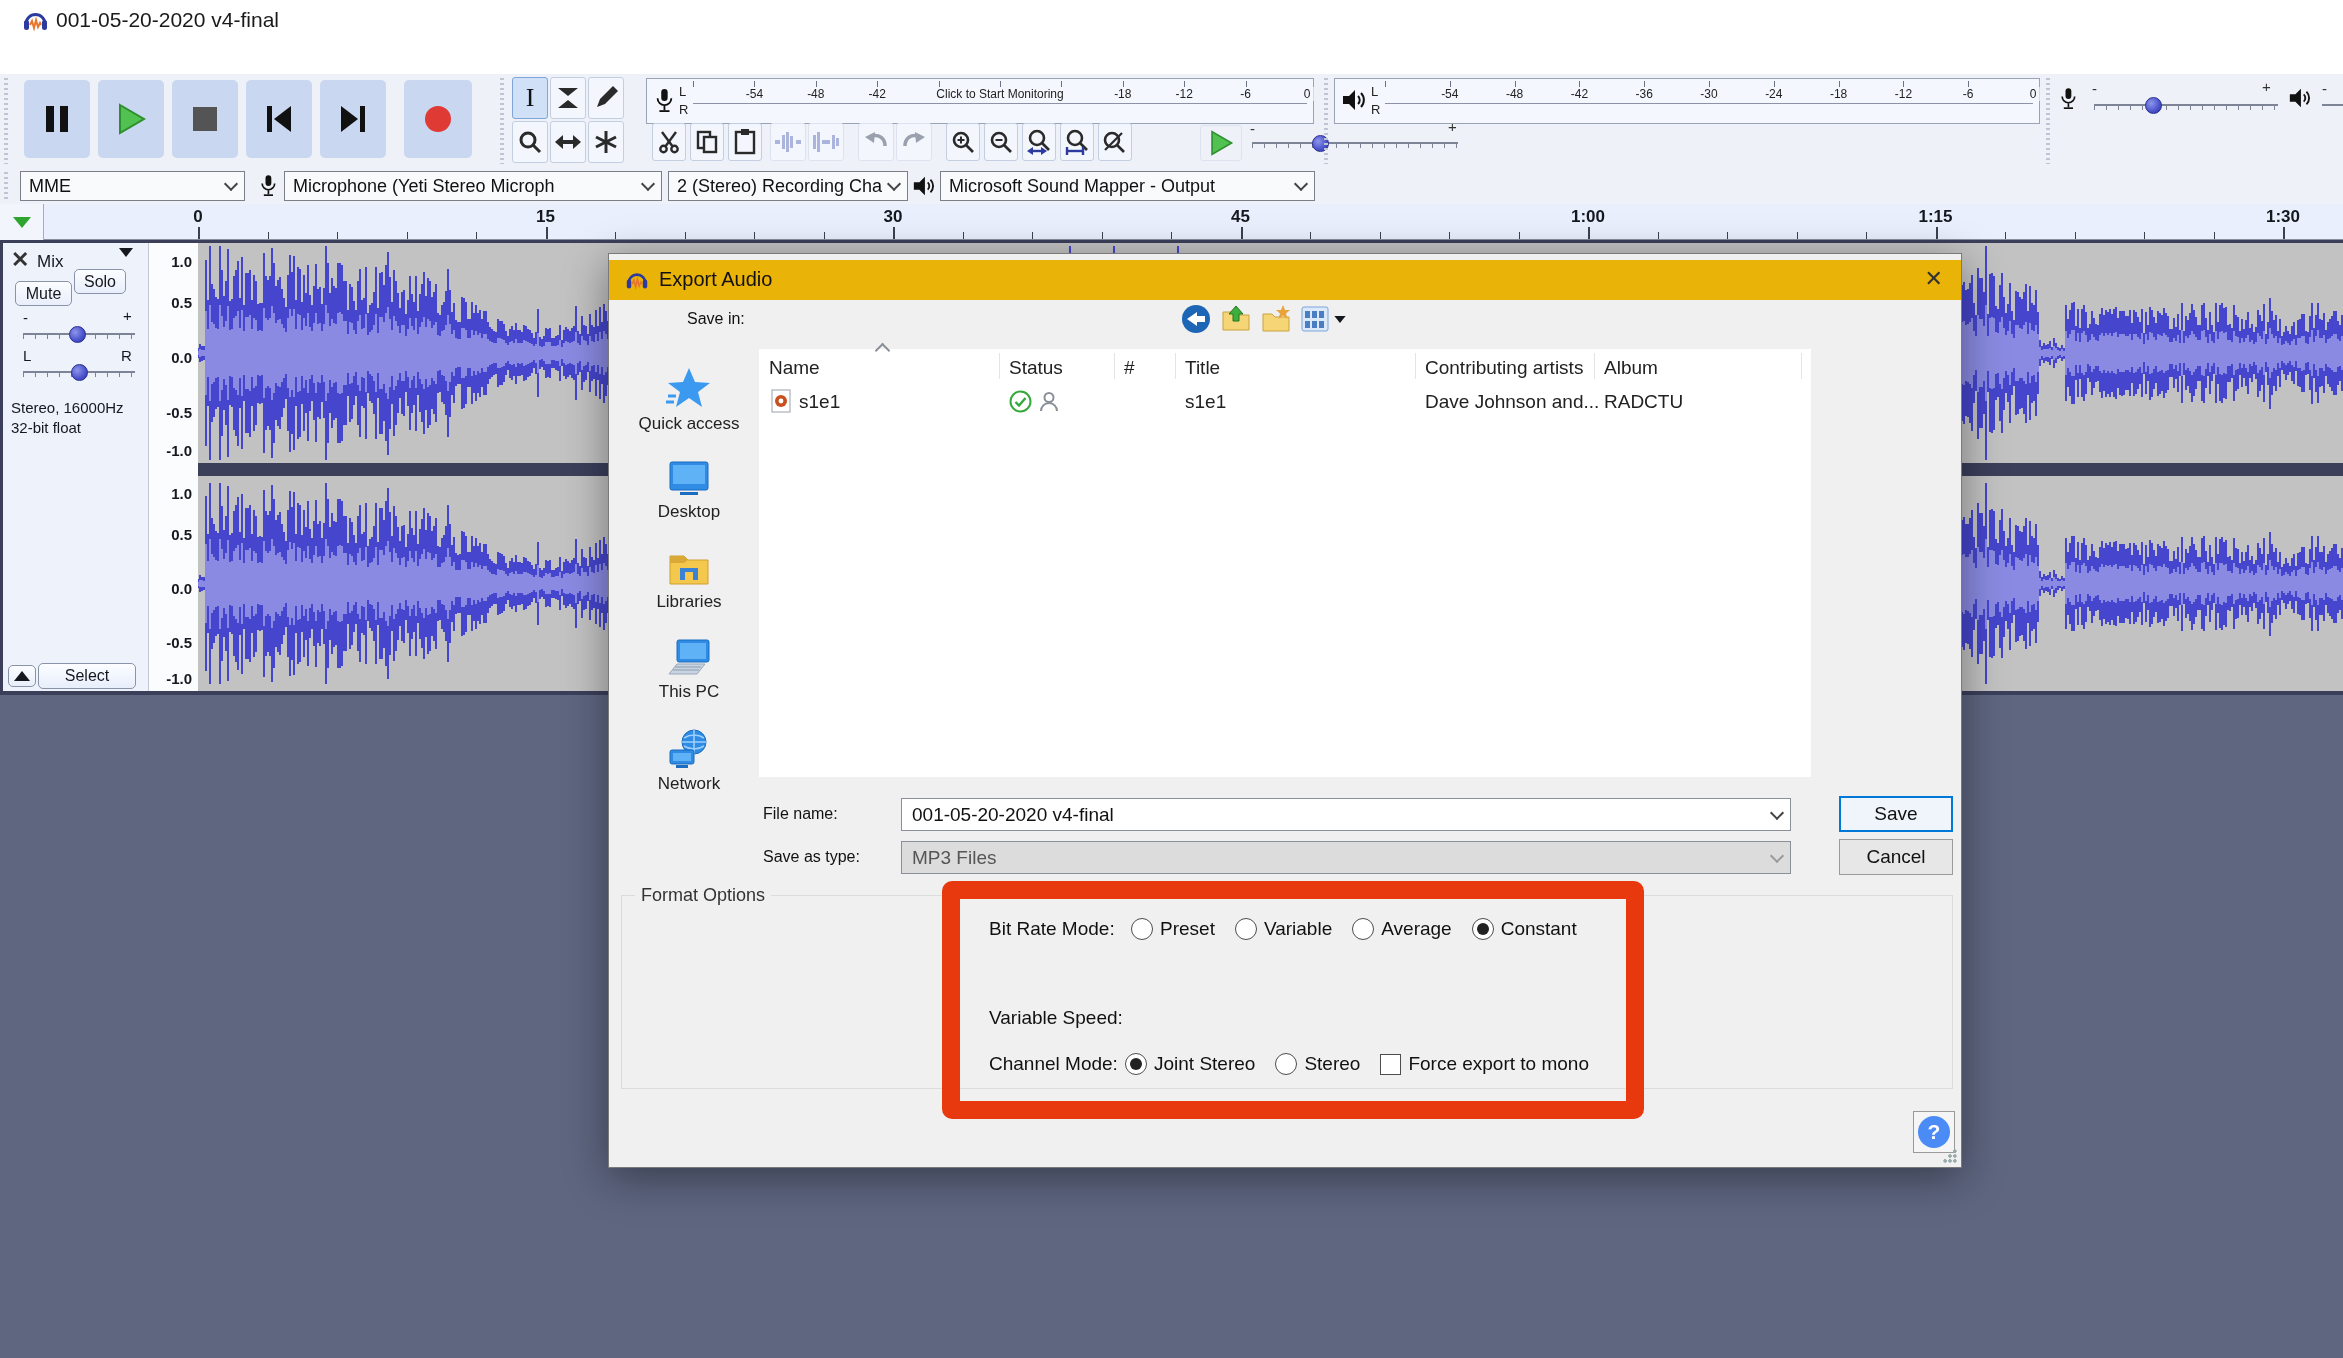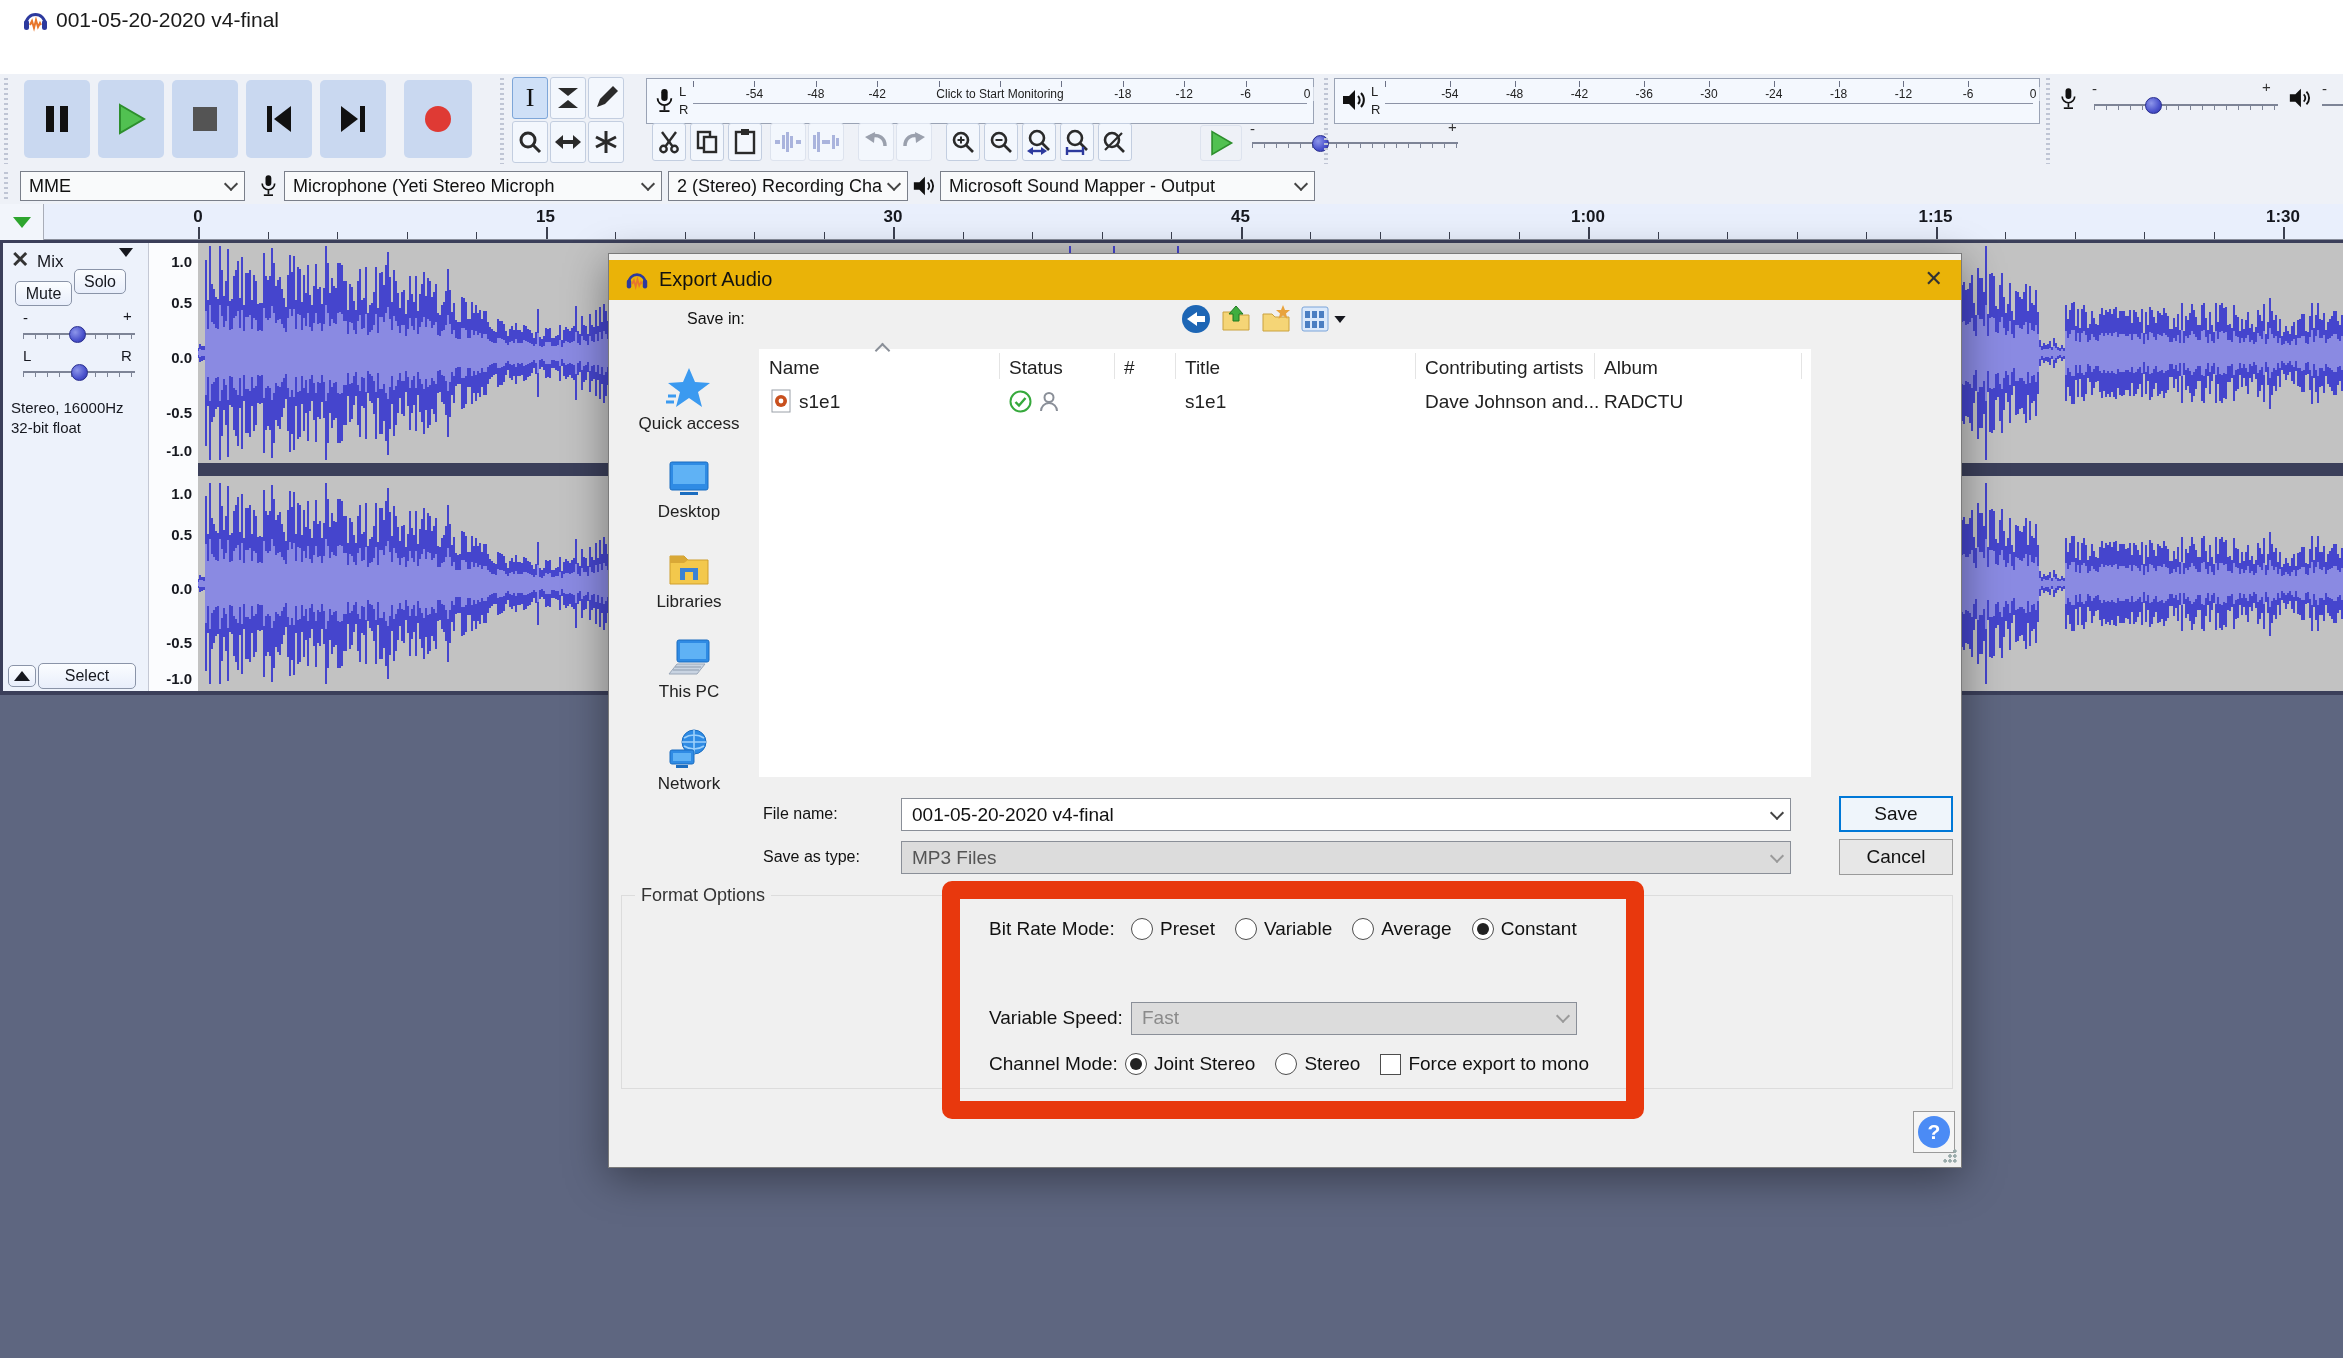--- a/index.html
+++ b/index.html
@@ -701,24 +701,20 @@
       <span class="ro-lbl">Variable</span>
       <span class="wradio"></span>
       <span class="ro-lbl">Average</span>
       <span class="wradio checked"></span>
       <span class="ro-lbl">Constant</span>
     </div>
 
 
     <div class="fo-row" style="top:746px;">
       <span class="fo-lbl">Variable Speed:</span>
-      <div class="dcombo disabled" style="position:relative;width:446px;">
-        <span>Fast</span>
-        <span class="chev"></span>
-      </div>
     </div>
 
     <div class="fo-row" style="top:792px;">
       <span class="fo-lbl" style="flex-basis:136px;">Channel Mode:</span>
       <span class="wradio checked"></span>
       <span class="ro-lbl">Joint Stereo</span>
       <span class="wradio"></span>
       <span class="ro-lbl">Stereo</span>
       <span class="wcheck"></span>
       <span class="ro-lbl" style="margin-right:0;">Force export to mono</span>

